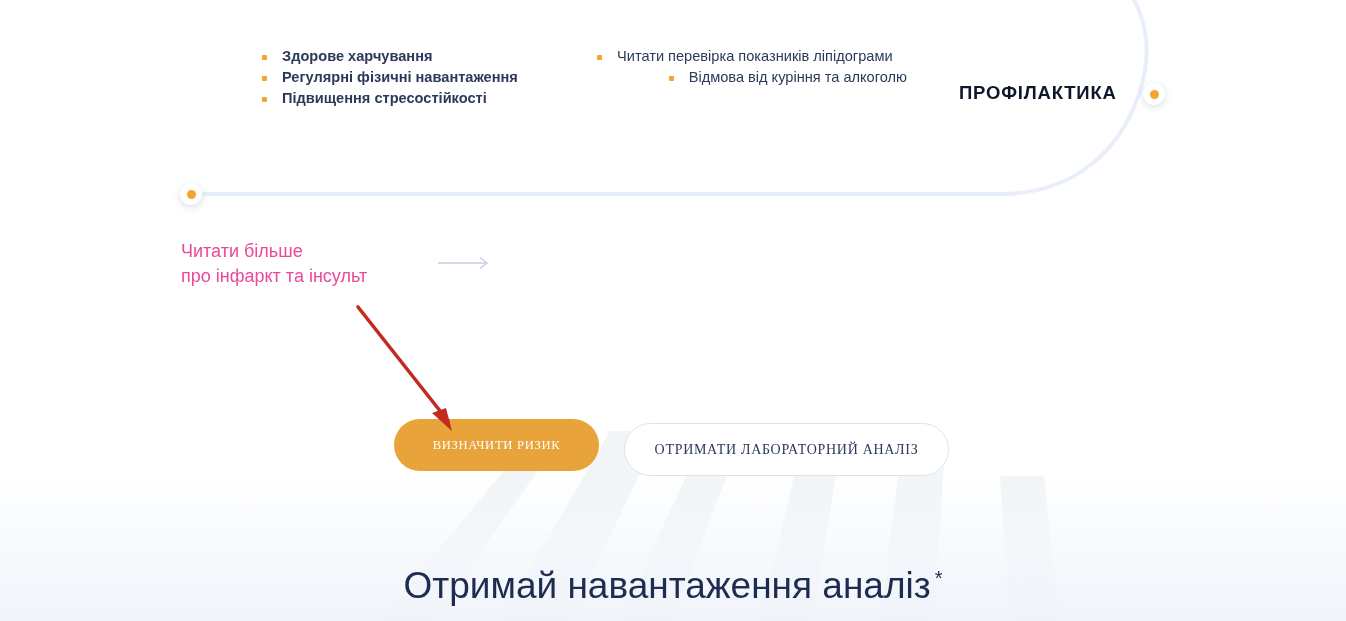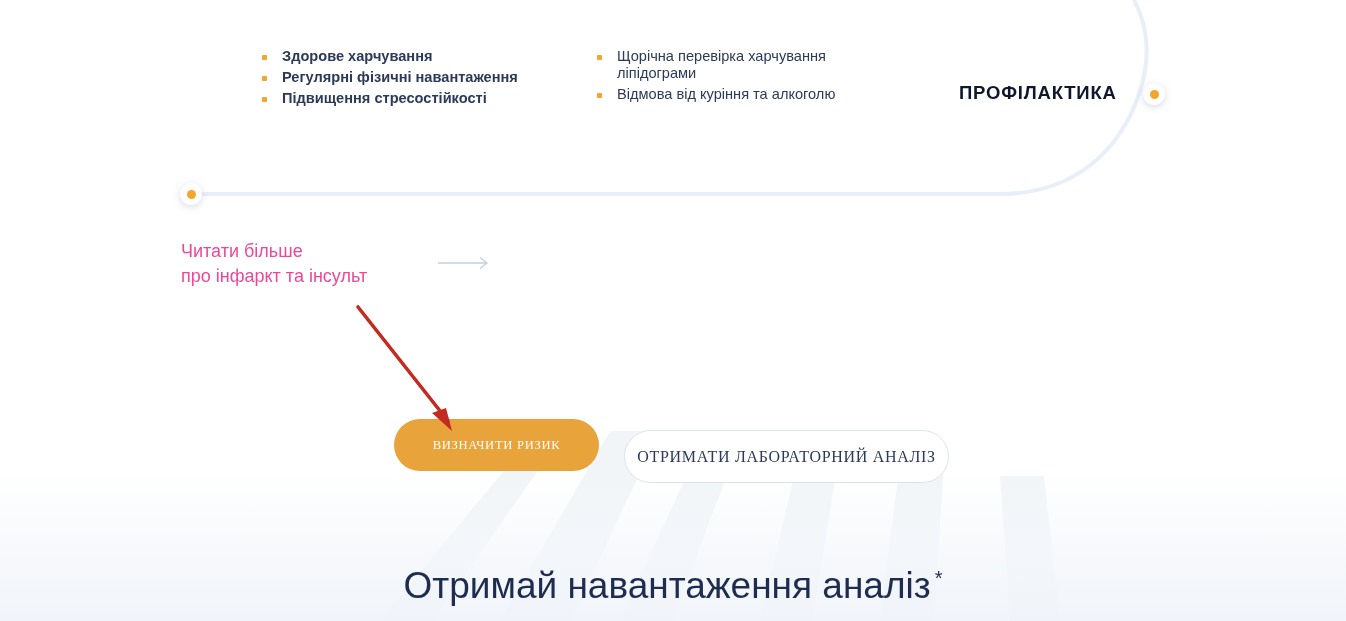--- a/index.html
+++ b/index.html
@@ -151,28 +151,28 @@
     width: 205px;
     height: 52px;
     border-radius: 26px;
     background: #E9A33B;
     color: #ffffff;
     font-size: 12.6px;
   }
   #btn-secondary {
     position: absolute;
     left: 230px;
-    top: 11px;
+    top: 4px;
     width: 325px;
     height: 53px;
     border-radius: 27px;
     background: #ffffff;
     border: 1px solid #DDE3EE;
     color: #2C3A59;
-    font-size: 16px;
+    font-size: 14px;
   }
 
   
   #annotation-arrow {
     position: absolute;
     left: 340px;
     top: 295px;
     width: 140px;
     height: 150px;
     pointer-events: none;
@@ -232,23 +232,23 @@
     </div>
     <div class="bullet-item">
       <span class="bullet-marker"></span>
       <span class="bullet-text">Підвищення стресостійкості</span>
     </div>
   </div>
 
   <div class="bullet-col" id="bullets-col-2">
     <div class="bullet-item">
       <span class="bullet-marker"></span>
-      <span class="bullet-text">Щорічна перевірка харчування ліпідограми</span>
-    </div>
-    <div class="bullet-item" style="margin-top:3px;">
+      <span class="bullet-text">Читати перевірка показників ліпідограми</span>
+    </div>
+    <div class="bullet-item" style="margin-top:3px;justify-content:flex-end;">
       <span class="bullet-marker"></span>
       <span class="bullet-text">Відмова від куріння та алкоголю</span>
     </div>
   </div>
 
   <div id="read-more-block">
     <div id="read-more-text">Читати більше
 про інфаркт та інсульт</div>
     <svg id="read-more-arrow" viewBox="0 0 56 16">
       <line x1="0" y1="8" x2="49" y2="8" stroke="#C4CEE0" stroke-width="1.3"></line>

